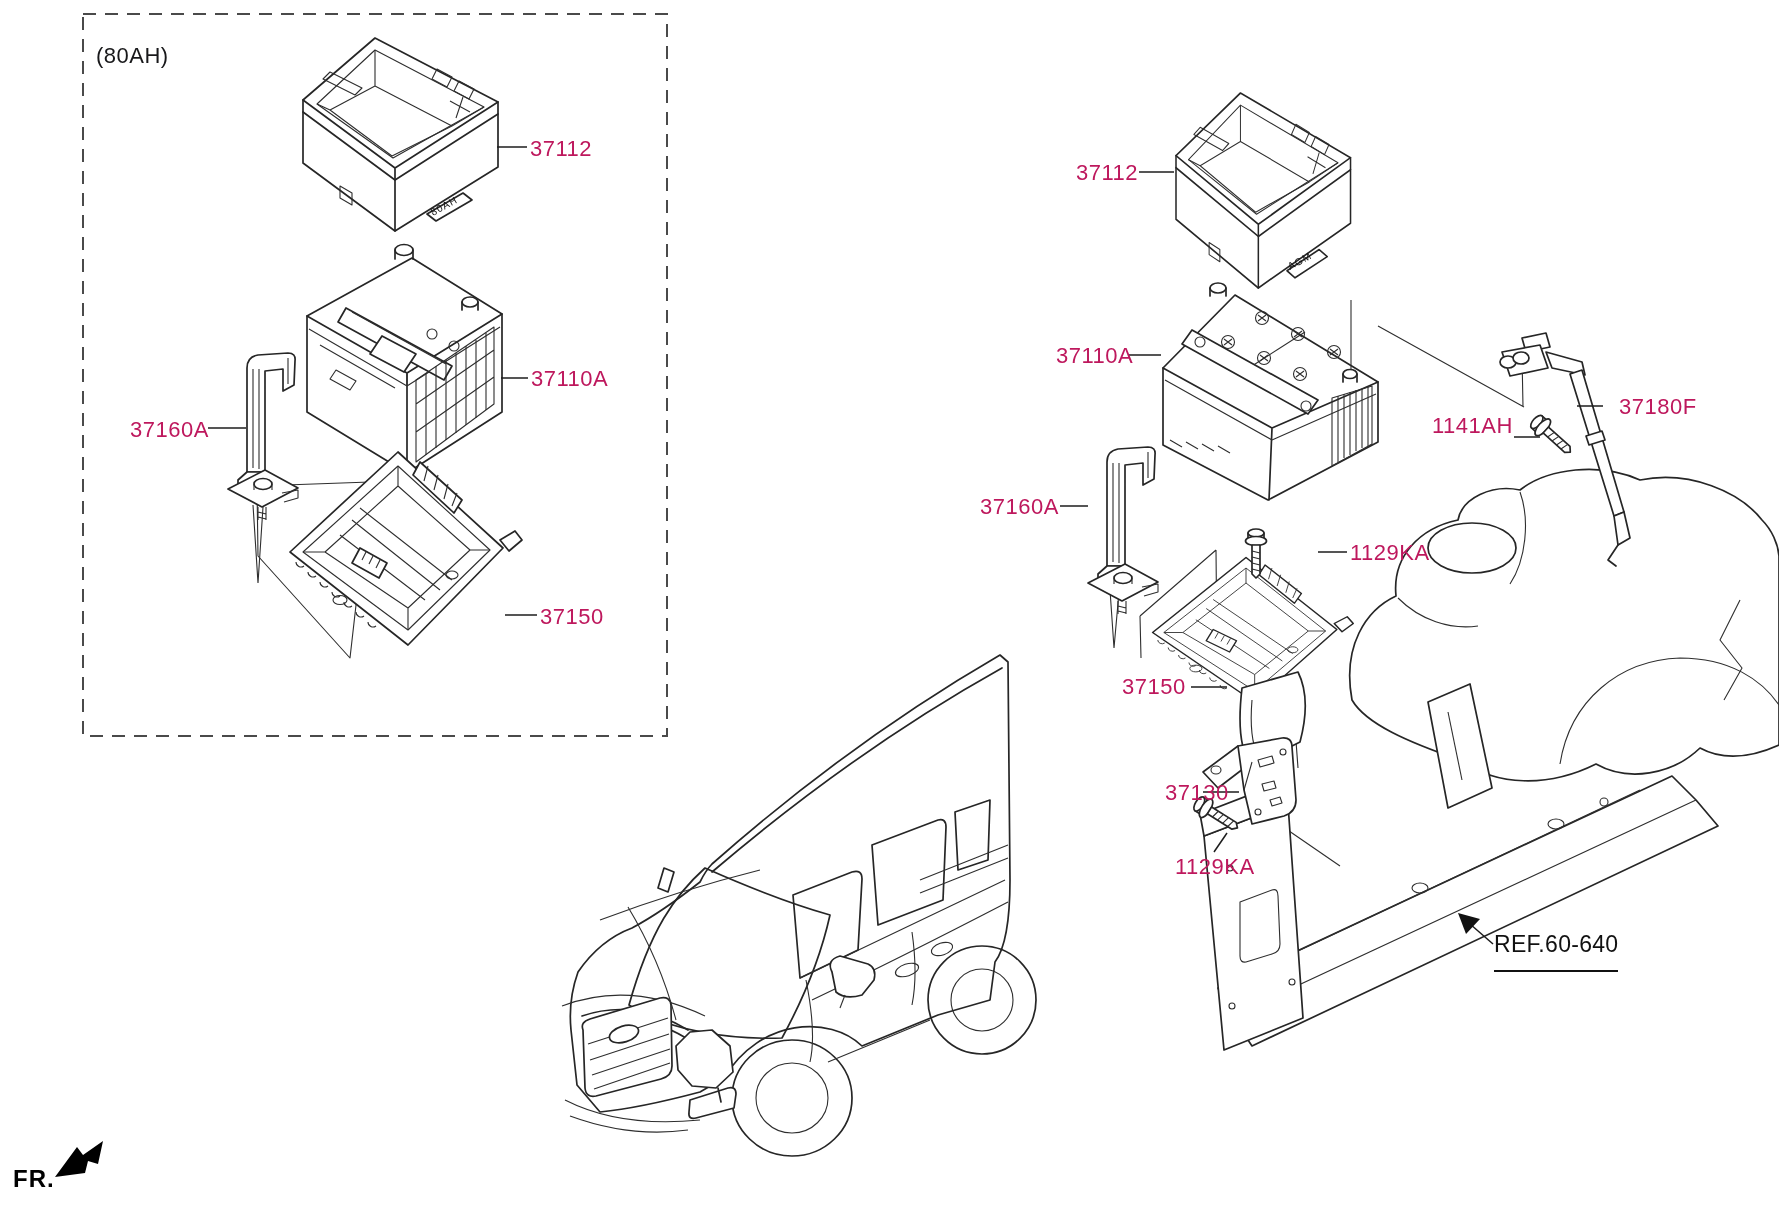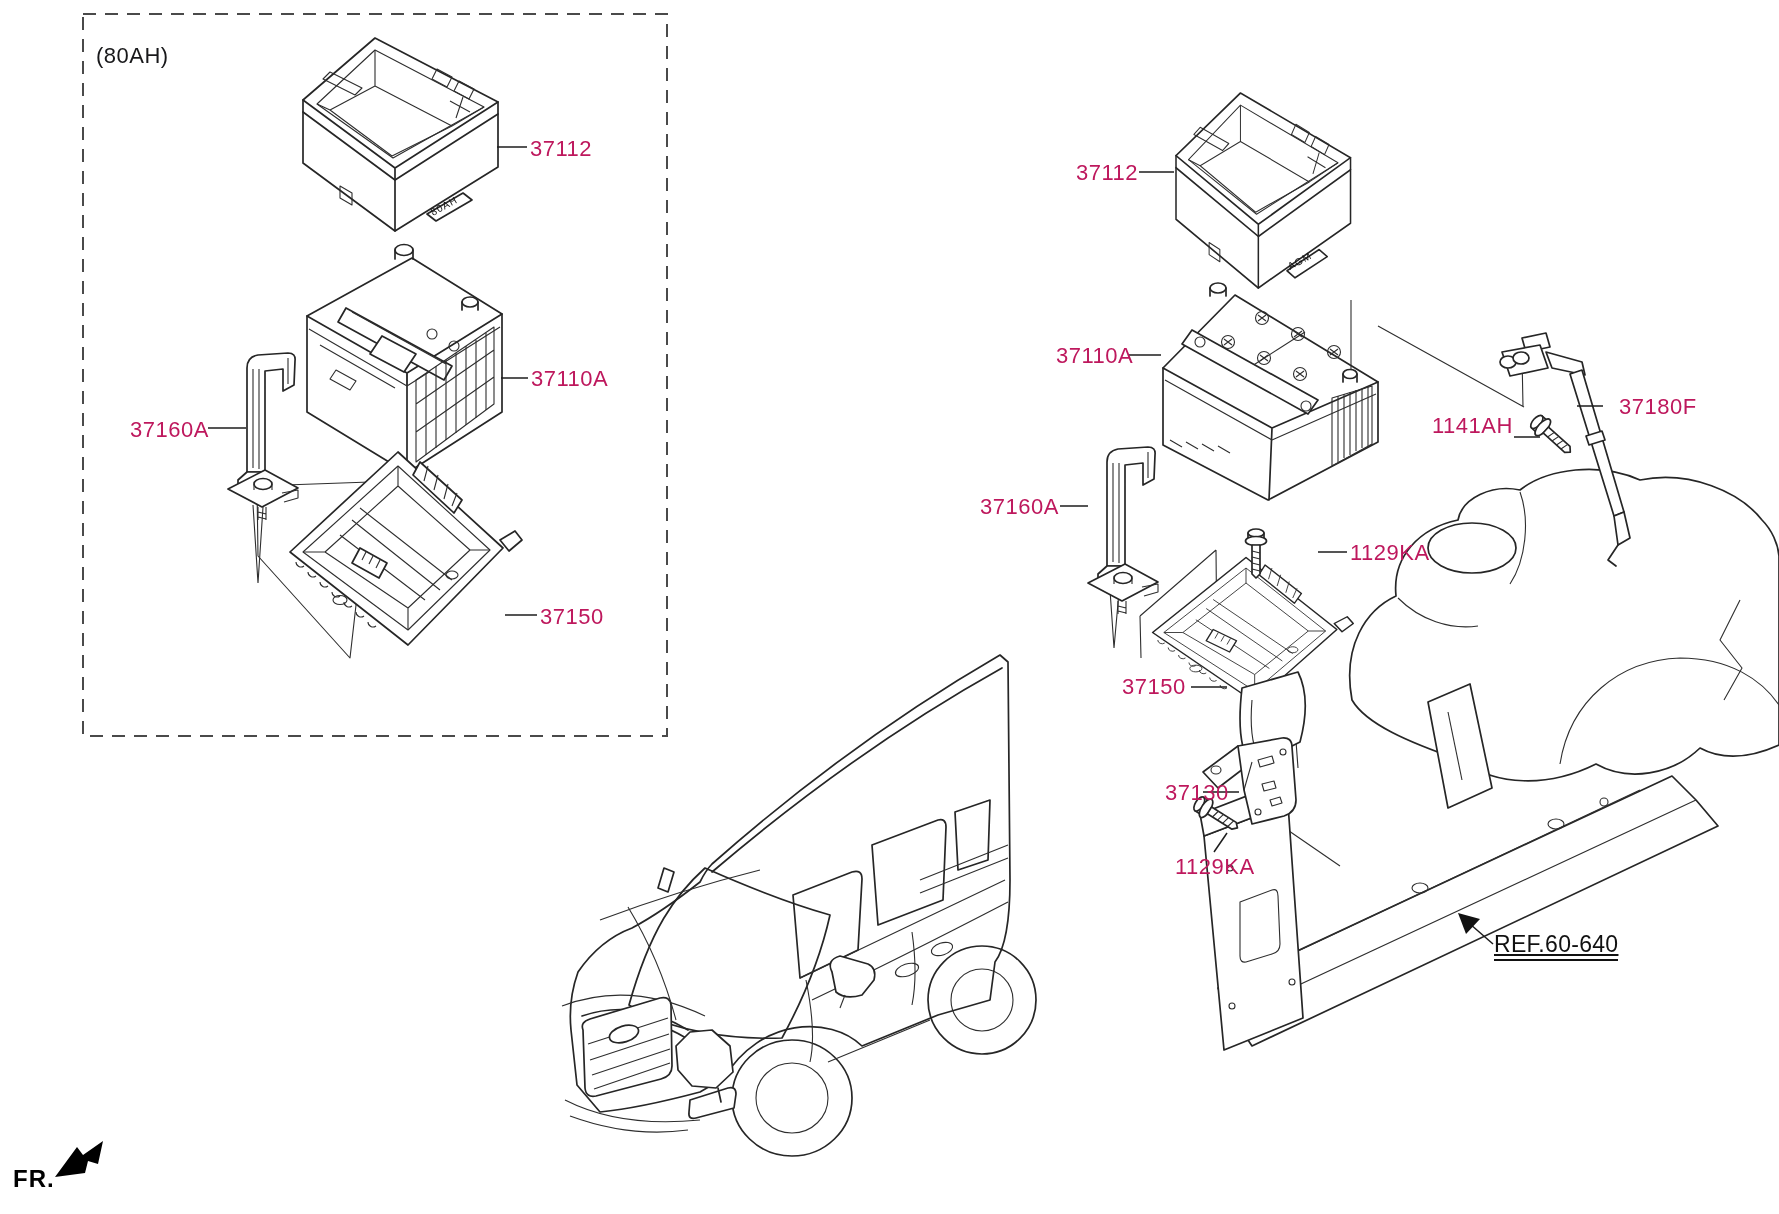--- a/index.html
+++ b/index.html
@@ -1,21 +1,21 @@
 <!DOCTYPE html>
 <html><head>
 <meta charset="utf-8">
 <style>
   html,body{margin:0;padding:0;background:#fff;}
   .stage{position:relative;width:1779px;height:1214px;background:#ffffff;overflow:hidden;
          font-family:"Liberation Sans",sans-serif;color:#18181a;}
   .stage svg{position:absolute;left:0;top:0;}
   .callout{position:absolute;font-size:22px;line-height:1.1;letter-spacing:.5px;white-space:nowrap;color:#be185d;cursor:pointer;}
   .note{position:absolute;font-size:22px;letter-spacing:.5px;color:#18181a;}
-  .ref-link{position:absolute;font-size:23px;letter-spacing:.3px;color:#111;border-bottom:2px solid #111;padding-bottom:1px;cursor:pointer;text-decoration:underline;}
+  .ref-link{position:absolute;font-size:23px;letter-spacing:.3px;color:#111;border-bottom:2px solid #111;padding-bottom:12px;cursor:pointer;}
   .fr{position:absolute;font-size:24px;font-weight:bold;letter-spacing:1px;color:#000;}
   svg .ln{stroke:#262626;fill:none;stroke-width:1.7;stroke-linejoin:round;stroke-linecap:round;}
   svg .lnf{stroke:#262626;fill:#ffffff;stroke-width:1.7;stroke-linejoin:round;}
   svg .thin{stroke:#2e2e2e;fill:none;stroke-width:1.1;stroke-linejoin:round;}
   svg .lead{stroke:#1c1c1c;fill:none;stroke-width:1.5;}
   svg text{font-family:"Liberation Sans",sans-serif;fill:#111;}
 </style>
 </head>
 <body>
 

